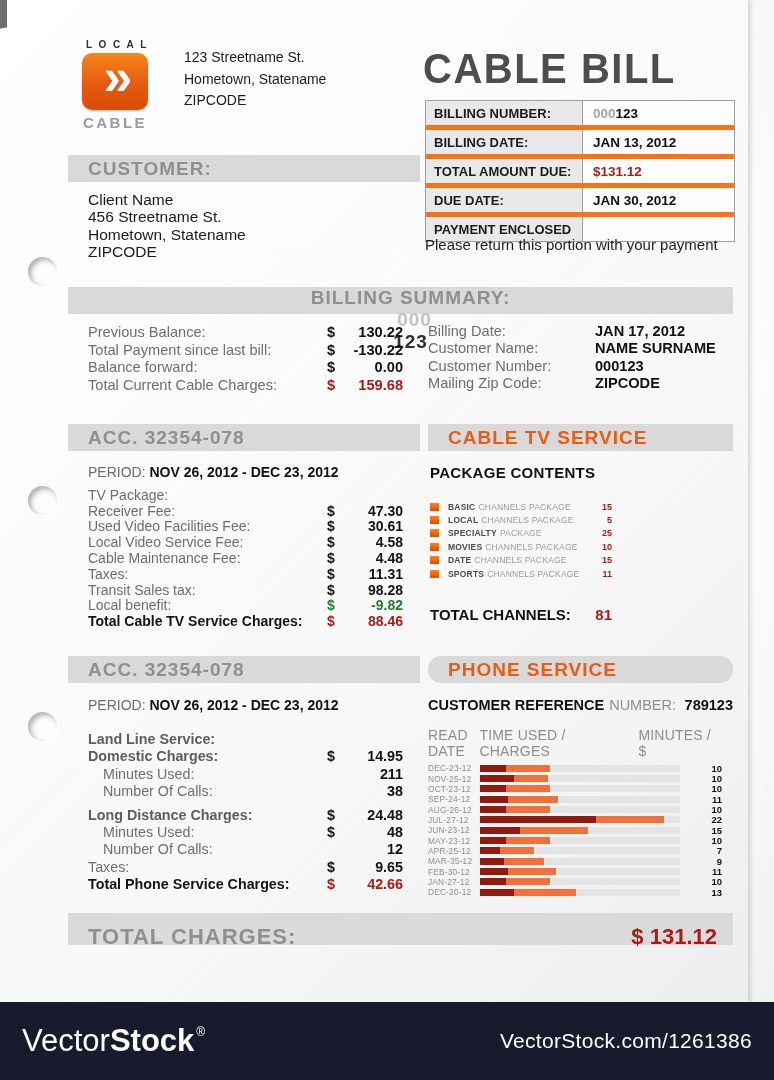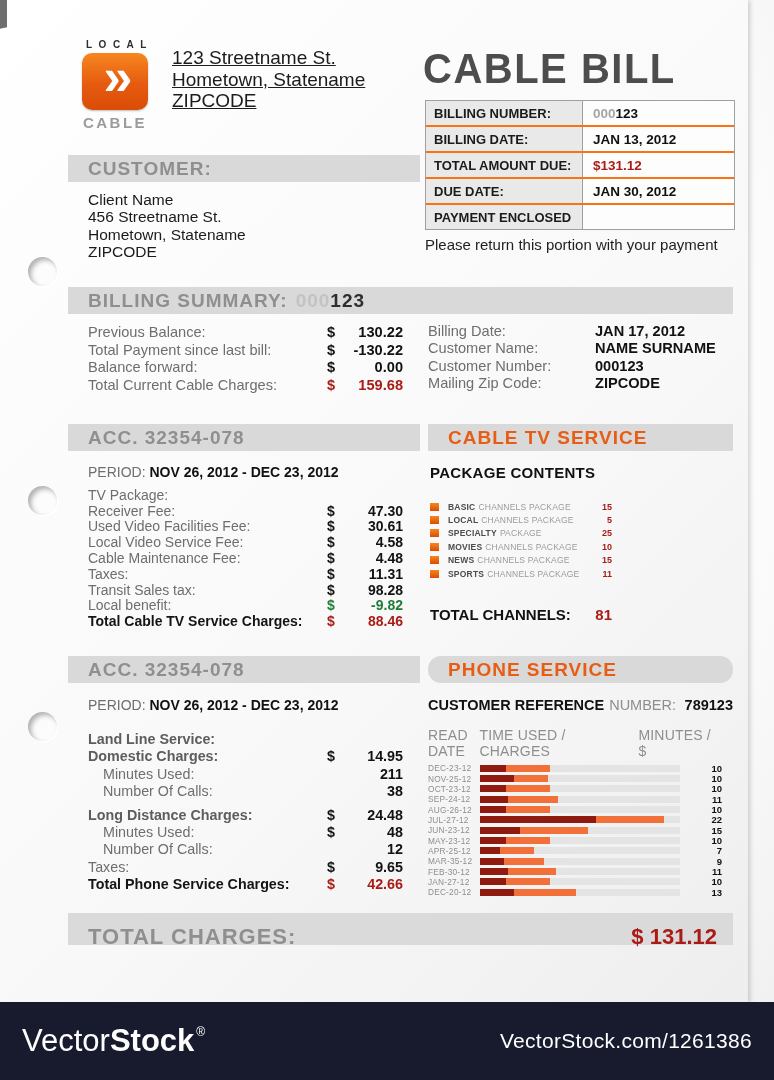--- a/index.html
+++ b/index.html
@@ -30,28 +30,28 @@
   #logo{position:absolute;left:80px;top:39px;width:70px;text-align:center;}
   #logo .local{font-size:10px;font-weight:700;letter-spacing:6.5px;color:#2e2e2e;padding-left:6px;}
   #logo .box{
     width:66px;height:57px;margin:3px auto 4px auto;border-radius:10px;
     background:linear-gradient(180deg,#f6871f 0%,#e65a10 55%,#d94d07 100%);
     display:flex;align-items:center;justify-content:center;
     box-shadow:0 1px 2px rgba(0,0,0,0.25);
   }
   #logo .chev{color:#fff;font-size:52px;font-weight:900;line-height:0;margin-top:-10px;letter-spacing:-6px;}
   #logo .cable{font-size:15px;font-weight:900;letter-spacing:2.5px;color:#9b9b9b;}
-  #sender{position:absolute;left:172px;top:47px;font-size:19px;line-height:21.5px;color:#1c1c1c;text-decoration:underline;}
+  #sender{position:absolute;left:184px;top:47px;font-size:14px;line-height:21.5px;color:#1c1c1c;}
   #title{
     position:absolute;left:423px;top:46px;width:312px;
     font-size:40px;font-weight:900;letter-spacing:1.5px;color:#4d4d4d;
     transform:scaleY(1.05);white-space:nowrap;
   }
   #billing-table{position:absolute;left:425px;top:100px;width:308px;border:1px solid #9f9f9f;background:#fff;}
-  .btrow{display:flex;height:24px;border-bottom:2px solid #f97316;}
+  .btrow{display:flex;height:24px;border-bottom:5px solid #f97316;}
   .btrow:last-child{border-bottom:none;}
   .btlabel{width:148px;background:#e9e9e9;border-right:1px solid #9f9f9f;
     font-weight:700;font-size:13px;color:#1b1b1b;display:flex;align-items:center;padding-left:8px;}
   .btval{flex:1;background:#fdfdfd;font-weight:700;font-size:13.5px;color:#101010;
     display:flex;align-items:center;padding-left:10px;}
   .btval .muted{color:#a5a5a5;}
   .val-red{color:var(--red) !important;}
   #return-note{position:absolute;left:425px;top:236px;font-size:15px;color:#1e1e1e;}
   
   .band{position:absolute;height:27px;background:#d9d9d9;display:flex;align-items:center;padding-left:20px;box-sizing:border-box;}
@@ -190,21 +190,21 @@
   <div class="band" style="left:68px;top:155px;width:352px;">
     <span class="band-text">CUSTOMER:</span>
   </div>
   <div id="customer-lines">
       <div>Client Name</div>
       <div>456 Streetname St.</div>
       <div>Hometown, Statename</div>
       <div>ZIPCODE</div>
     </div>
 
-  <div class="band" style="left:68px;top:287px;width:665px;">
+  <div class="band" style="left:68px;top:287px;width:665px;flex-direction:column;">
     <span class="band-text">BILLING SUMMARY:</span>
     <span class="num-muted">000</span>
     <span class="num-dark">123</span>
   </div>
   <div id="summary-left" class="mlist">
       <div class="mrow">
         <span class="mlabel">Previous  Balance:</span>
         <span class="mcur">$</span>
         <span class="mval">130.22</span>
       </div>
@@ -321,21 +321,21 @@
         <span class="pkg-count">25</span>
       </div>
       <div class="pkg">
         <span class="pkg-sq"></span>
         <span class="pkg-name">MOVIES</span>
         <span class="pkg-rest">CHANNELS PACKAGE</span>
         <span class="pkg-count">10</span>
       </div>
       <div class="pkg">
         <span class="pkg-sq"></span>
-        <span class="pkg-name">NEWS</span>
+        <span class="pkg-name">DATE</span>
         <span class="pkg-rest">CHANNELS PACKAGE</span>
         <span class="pkg-count">15</span>
       </div>
       <div class="pkg">
         <span class="pkg-sq"></span>
         <span class="pkg-name">SPORTS</span>
         <span class="pkg-rest">CHANNELS PACKAGE</span>
         <span class="pkg-count">11</span>
       </div>
     </div>

